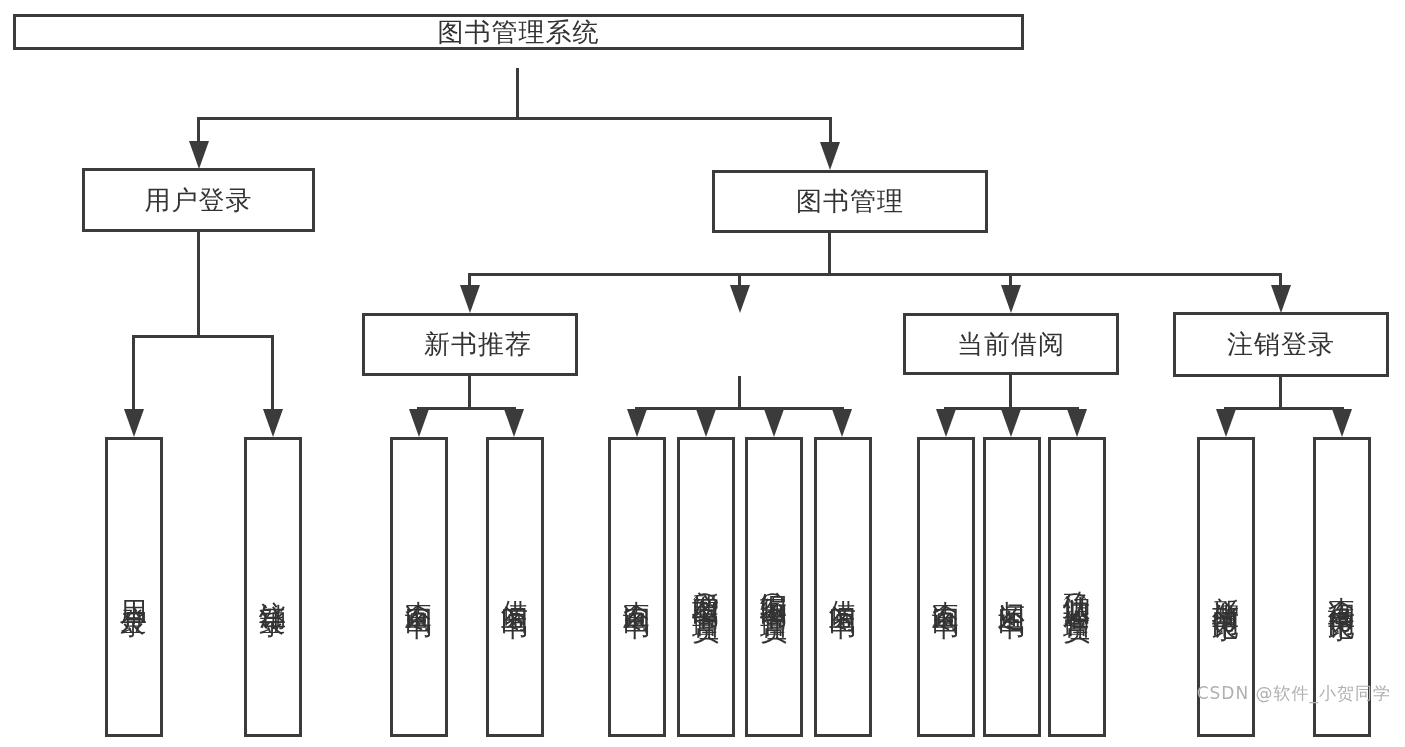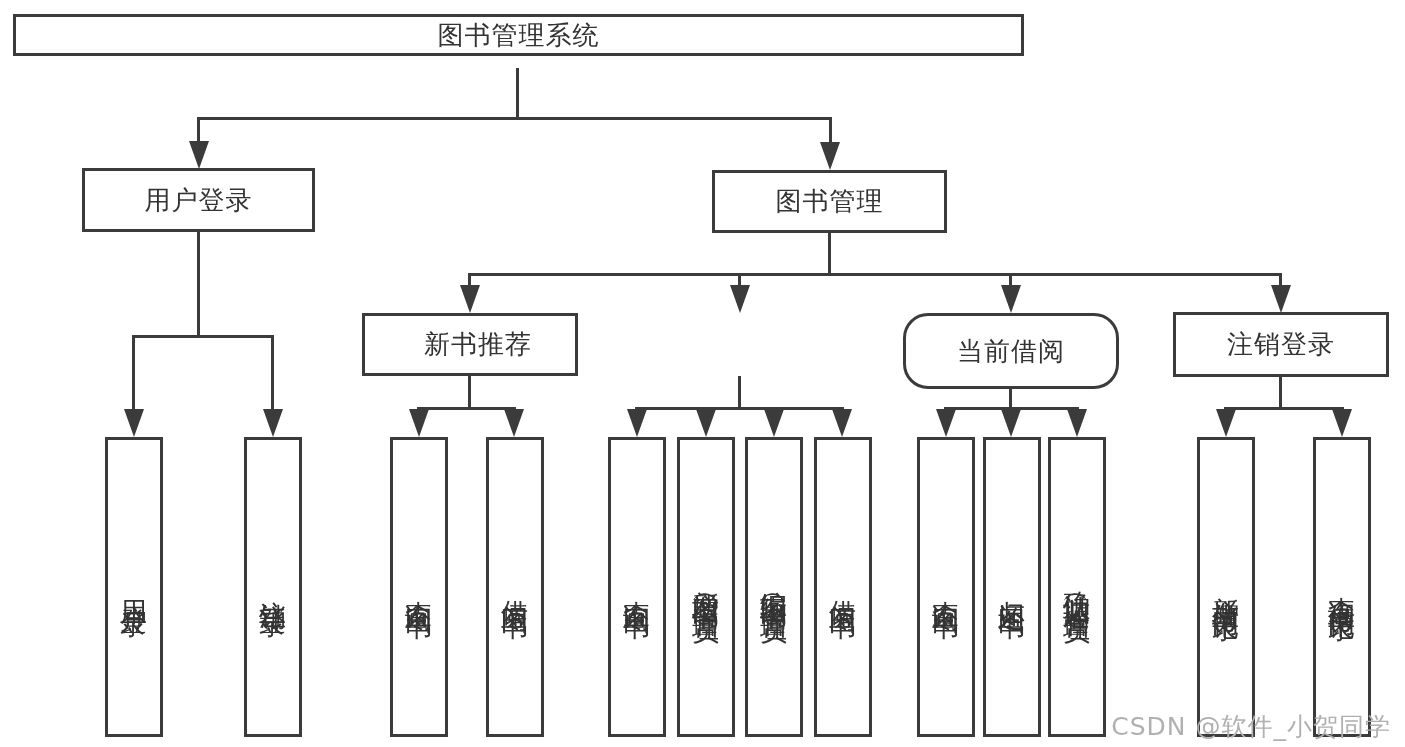--- a/index.html
+++ b/index.html
@@ -39,40 +39,40 @@
   .hl{height:3px;}
   .vl{width:3px;}
   .arrow{
     position:absolute;width:0;height:0;z-index:1;
     border-left:10px solid transparent;
     border-right:10px solid transparent;
     border-top:28px solid var(--line);
   }
   .watermark{
     position:absolute;
-    right:14px;top:710px;
-    font-size:25px;
+    right:14px;top:682px;
+    font-size:17px;
     color:var(--wm);
     z-index:3;
     letter-spacing:1px;
     white-space:nowrap;
   }
 </style>
 </head>
 <body>
 
 <div id="stage">
 
-  <div class="box" style="left:13px;top:14px;width:1011px;height:42px;">图书管理系统</div>
+  <div class="box" style="left:13px;top:14px;width:1011px;height:36px;">图书管理系统</div>
 
   <div class="box" style="left:82px;top:168px;width:233px;height:64px;">用户登录</div>
-  <div class="box" style="left:712px;top:170px;width:235px;height:63px;">图书管理</div>
+  <div class="box" style="left:712px;top:170px;width:276px;height:63px;">图书管理</div>
 
   <div class="box" style="left:362px;top:313px;width:216px;height:63px;padding-left:16px;">新书推荐</div>
-  <div class="box" style="left:903px;top:313px;width:216px;height:76px;border-radius:25px;">当前借阅</div>
+  <div class="box" style="left:903px;top:313px;width:216px;height:62px;">当前借阅</div>
   <div class="box" style="left:1173px;top:312px;width:216px;height:65px;">注销登录</div>
 
   <div class="box vbox" style="left:105px;top:437px;width:58px;height:300px;">用户登录</div>
   <div class="box vbox" style="left:244px;top:437px;width:58px;height:300px;">注销登录</div>
 
   <div class="box vbox" style="left:390px;top:437px;width:58px;height:300px;">查询图书</div>
   <div class="box vbox" style="left:486px;top:437px;width:58px;height:300px;">借阅图书</div>
 
   <div class="box vbox" style="left:608px;top:437px;width:58px;height:300px;">查询图书</div>
   <div class="box vbox" style="left:677px;top:437px;width:58px;height:300px;">新增图书（管理员）</div>

